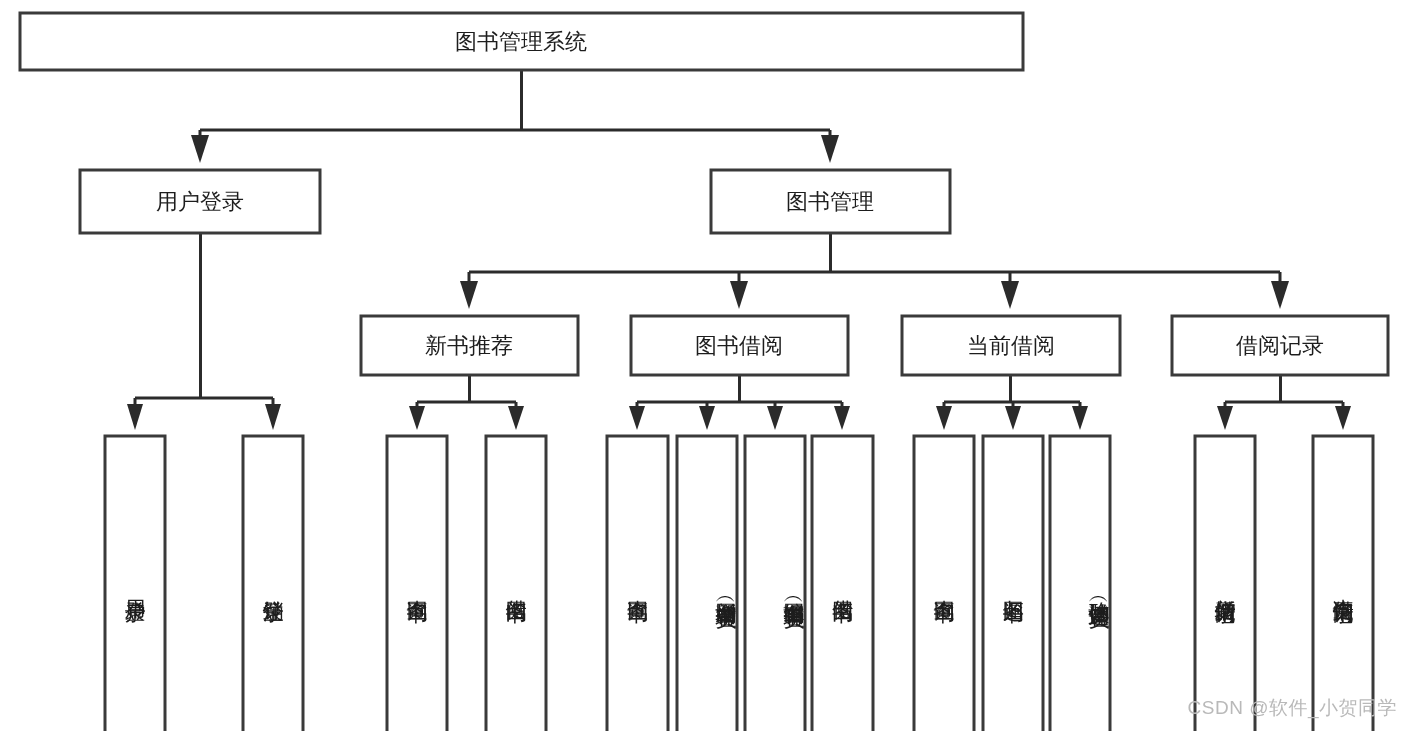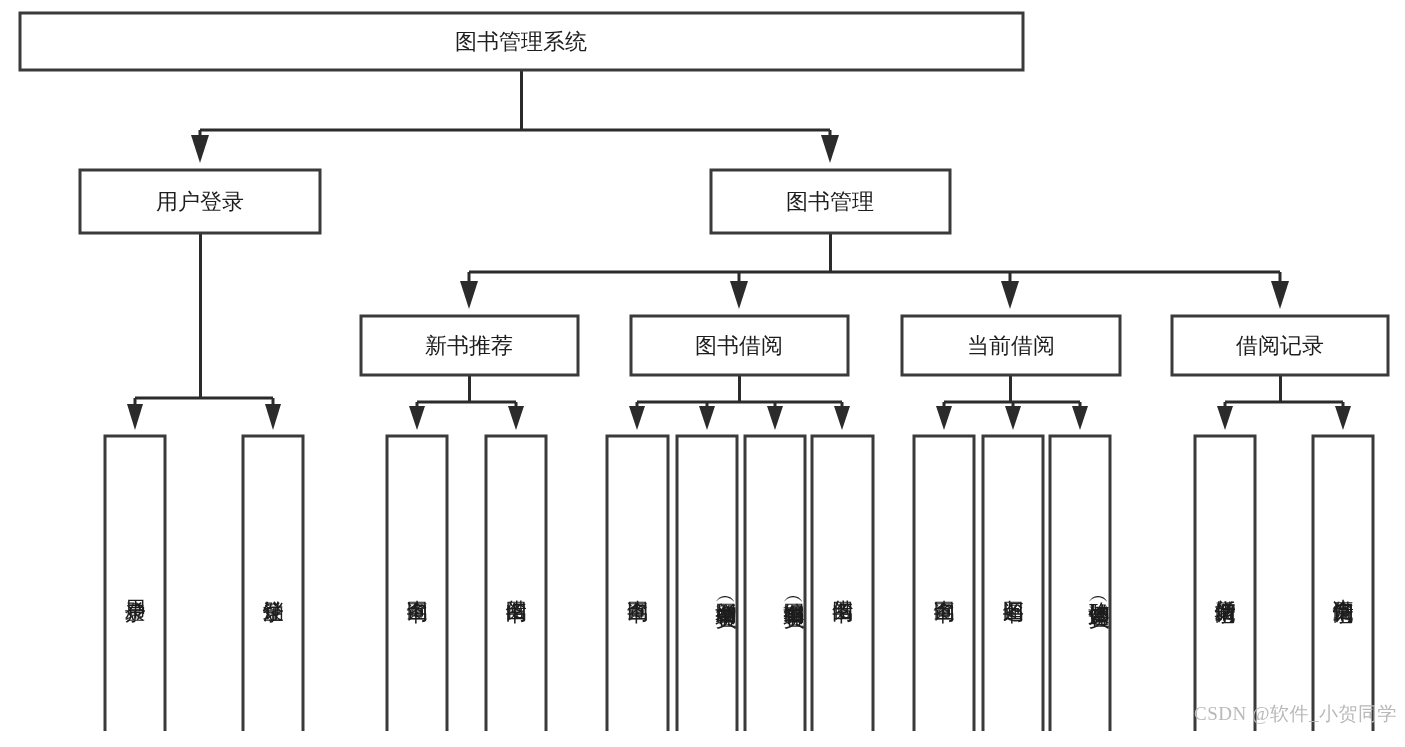--- a/index.html
+++ b/index.html
@@ -59,22 +59,22 @@
     display: flex;
     align-items: center;
     justify-content: center;
     text-align: center;
     white-space: nowrap;
     pointer-events: none;
   }
   .watermark {
     position: absolute;
     right: 8px;
-    bottom: 4px;
-    font-family: Liberation Serif, serif;
+    bottom: 10px;
+    font-family: Liberation Sans, sans-serif;
     font-size: 19px;
     color: #b9b9b9;
     white-space: nowrap;
     letter-spacing: 0.5px;
   }
 </style>
 </head>
 <body>
 
 <div id="diagram-root">

